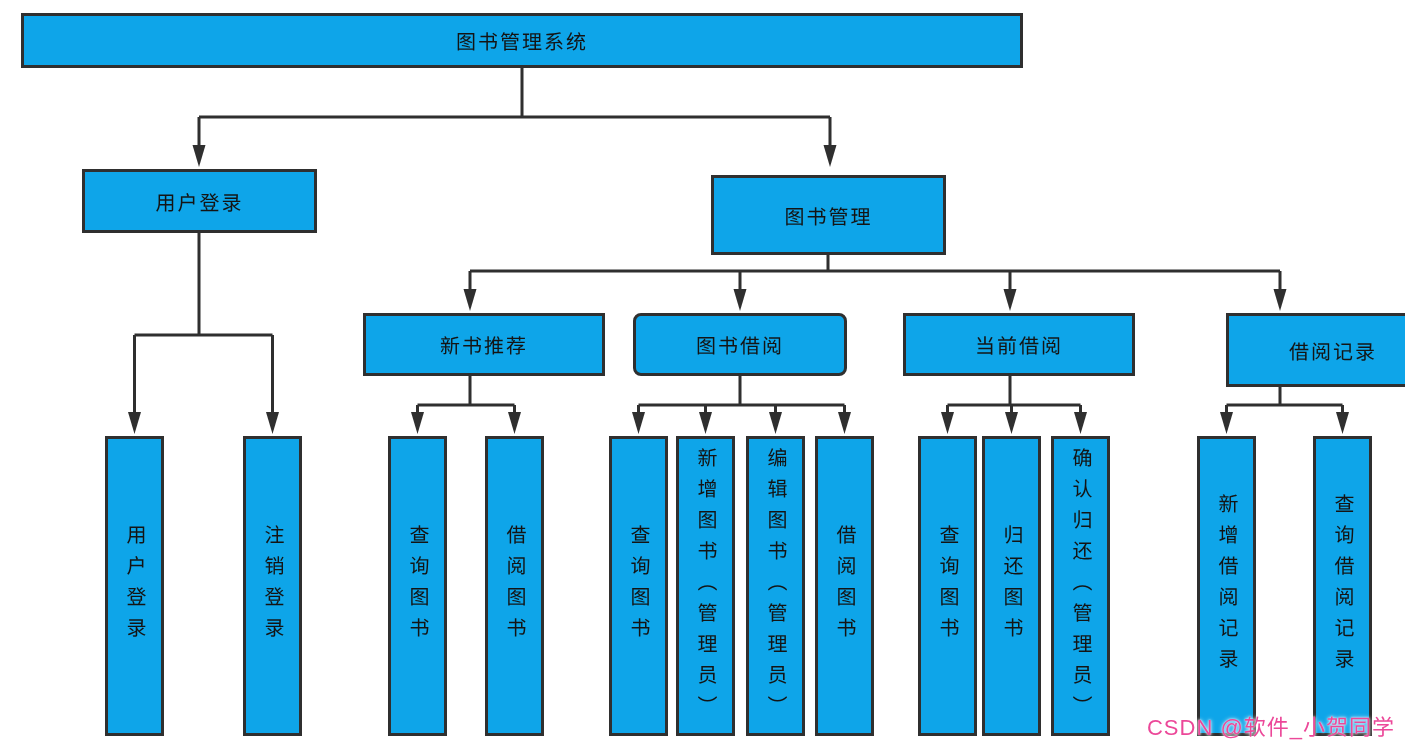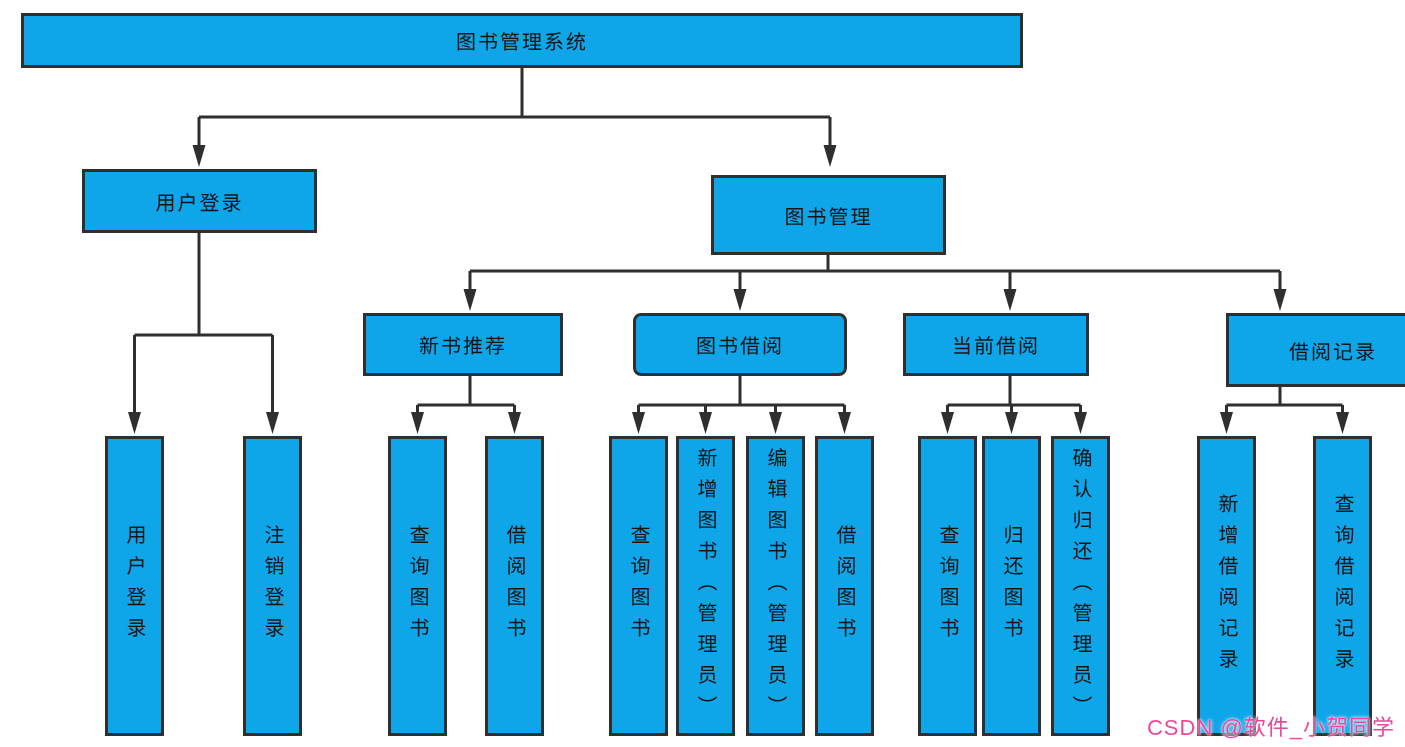--- a/index.html
+++ b/index.html
@@ -99,23 +99,23 @@
     <path d="M1280 376 V405 M1226.5 405 H1342.5 M1226.5 405 V414 M1342.5 405 V414"></path>
     <polygon points="1220,412 1233,412 1226.5,434"></polygon>
     <polygon points="1336,412 1349,412 1342.5,434"></polygon>
   </svg>
 
   <div class="node h-node" style="left:21px; top:13px; width:1002px; height:55px;">图书管理系统</div>
 
   <div class="node h-node" style="left:82px; top:169px; width:235px; height:64px;">用户登录</div>
   <div class="node h-node" style="left:711px; top:175px; width:235px; height:80px;">图书管理</div>
 
-  <div class="node h-node" style="left:363px; top:313px; width:200px; height:63px;">新书推荐</div>
+  <div class="node h-node" style="left:363px; top:313px; width:242px; height:63px;">新书推荐</div>
   <div class="node h-node" style="left:633px; top:313px; width:214px; height:63px;border-radius:8px;">图书借阅</div>
-  <div class="node h-node" style="left:903px; top:313px; width:186px; height:63px;">当前借阅</div>
+  <div class="node h-node" style="left:903px; top:313px; width:232px; height:63px;">当前借阅</div>
   <div class="node h-node" style="left:1226px; top:313px; width:214px; height:74px;">借阅记录</div>
 
   <div class="node v-node" style="left:105px; top:436px; width:59px; height:300px;">用户登录</div>
   <div class="node v-node" style="left:243px; top:436px; width:59px; height:300px;">注销登录</div>
 
   <div class="node v-node" style="left:388px; top:436px; width:59px; height:300px;">查询图书</div>
   <div class="node v-node" style="left:485px; top:436px; width:59px; height:300px;">借阅图书</div>
 
   <div class="node v-node" style="left:609px; top:436px; width:59px; height:300px;">查询图书</div>
   <div class="node v-node" style="left:676px; top:436px; width:59px; height:300px;">新增图书（管理员）</div>

